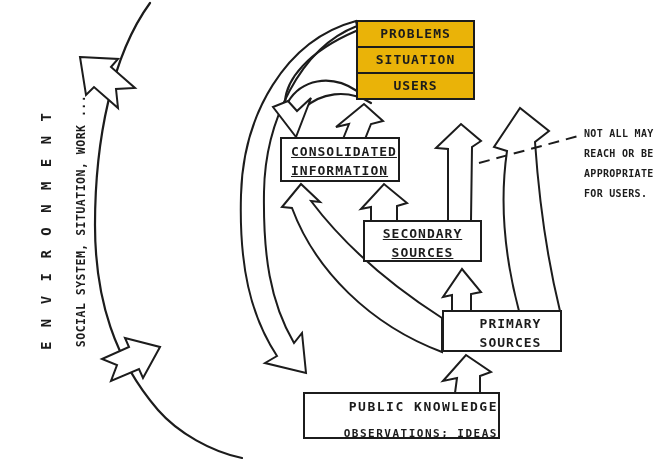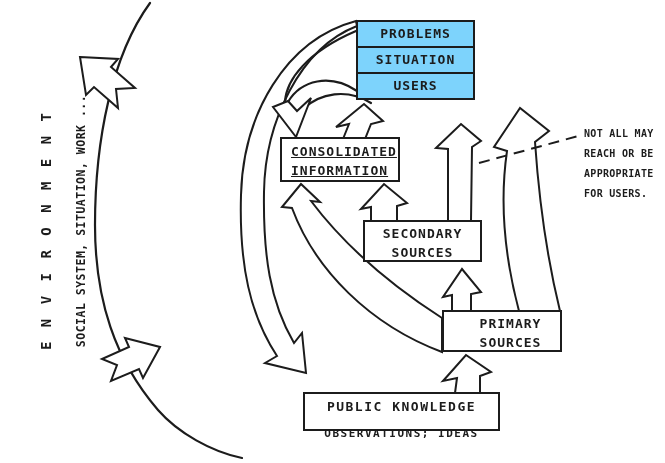--- a/index.html
+++ b/index.html
@@ -8,27 +8,27 @@
     font-family:"DejaVu Sans Mono","Liberation Mono",monospace;color:#1c1c1c;
   }
   .canvas svg{position:absolute;left:0;top:0;}
   .ln{fill:none;stroke:#1c1c1c;stroke-width:2.2;stroke-linecap:round;}
   .ar{fill:#ffffff;stroke:#1c1c1c;stroke-width:2;stroke-linejoin:miter;}
   .dash{fill:none;stroke:#1c1c1c;stroke-width:2;stroke-dasharray:11 7;}
   .box{position:absolute;border:2px solid #1c1c1c;background:#ffffff;box-sizing:border-box;
        font-weight:bold;font-size:13px;}
   .stack{position:absolute;left:356px;top:20px;width:119px;}
   .stack-row{width:119px;height:28px;border:2px solid #1c1c1c;box-sizing:border-box;
-       background:#7dd3fc;text-align:center;line-height:24px;font-weight:bold;font-size:13px;
+       background:#eab308;text-align:center;line-height:24px;font-weight:bold;font-size:13px;
        letter-spacing:1px;}
   .stack-row + .stack-row{margin-top:-2px;}
   .ci{left:280px;top:137px;width:120px;height:45px;padding:3px 0 0 9px;line-height:19px;letter-spacing:1px;text-decoration:underline;}
-  .ss{left:363px;top:220px;width:119px;height:42px;text-align:center;padding-top:2px;line-height:19px;letter-spacing:1px;}
+  .ss{left:363px;top:220px;width:119px;height:42px;text-align:center;padding-top:2px;line-height:19px;letter-spacing:1px;text-decoration:underline;}
   .ps{left:442px;top:310px;width:120px;height:42px;text-align:center;padding-top:2px;line-height:19px;letter-spacing:1px;padding-left:17px;}
-  .pk{left:303px;top:392px;width:197px;height:39px;text-align:center;}
+  .pk{left:303px;top:392px;width:197px;height:47px;text-align:right;}
   .pk-title{margin-top:5px;font-size:13px;letter-spacing:1.5px;}
   .pk-sub{margin-top:13px;font-size:11px;letter-spacing:1.5px;}
   .note{position:absolute;left:584px;top:124px;width:81px;font-size:10px;font-weight:bold;
         line-height:20px;letter-spacing:0.3px;}
   .env-main{position:absolute;left:-103px;top:221px;width:300px;height:18px;text-align:center;
         font-size:14px;font-weight:bold;letter-spacing:3px;transform:rotate(-90deg);}
   .env-sub{position:absolute;left:-67px;top:212px;width:300px;height:18px;text-align:center;
         font-size:11.5px;font-weight:bold;letter-spacing:0.5px;transform:rotate(-90deg);}
 </style>
 </head>

